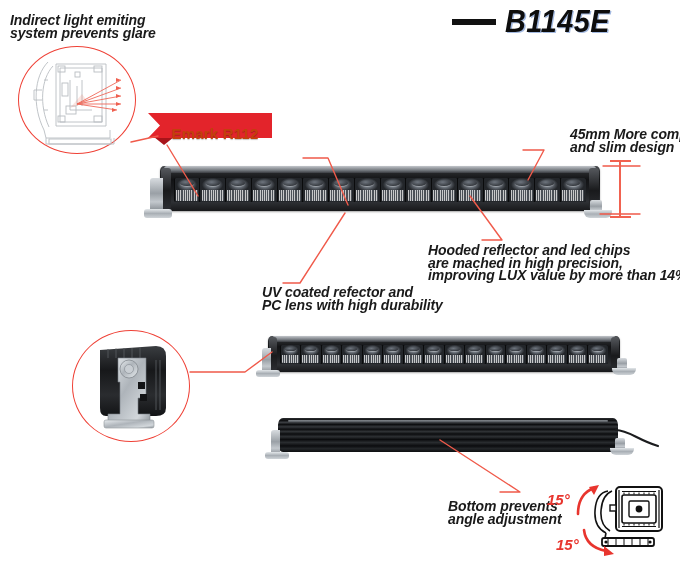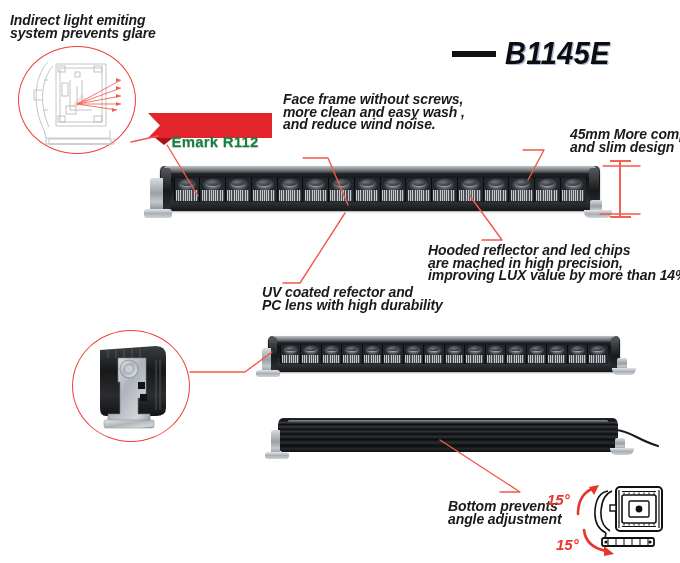--- a/index.html
+++ b/index.html
@@ -22,21 +22,21 @@
     font-style:italic;
     font-weight:bold;
     font-size:14px;
     line-height:12.5px;
     color:#1a1a1a;
     white-space:pre;
     letter-spacing:-0.1px;
   }
 
   
-  #title-wrap{position:absolute;left:452px;top:6px;display:flex;align-items:center;gap:9px;margin-top:32px;}
+  #title-wrap{position:absolute;left:452px;top:6px;display:flex;align-items:center;gap:9px;}
   #title-dash{width:44px;height:6px;background:#111;}
   #title-text{
     font-family:"Liberation Sans", sans-serif;
     font-weight:bold;font-style:italic;
     font-size:31px;line-height:31px;color:#0d0d0d;
     letter-spacing:0.5px;
     text-shadow:1.5px 1px 0 rgba(90,130,200,.55);
     transform:scaleX(.93);
     transform-origin:left center;
   }
@@ -49,23 +49,23 @@
     position:absolute;left:0;top:0;width:124px;height:25px;
     background:#e3242b;
     clip-path:polygon(0 0,124px 0,124px 25px,0 25px,12px 12.5px);
   }
   #emark .tail{
     position:absolute;left:6px;top:24px;width:20px;height:8px;
     background:#a8141a;
     clip-path:polygon(0 0,20px 0,10px 8px);
   }
   #emark .lbl{
-    position:absolute;left:0;top:16px;width:124px;height:25px;
+    position:absolute;left:0;top:8px;width:124px;height:25px;
     display:flex;align-items:center;justify-content:center;
-    color:#15803d;font-weight:bold;font-size:15px;
+    color:#c2410c;font-weight:bold;font-size:15px;
     font-family:"Liberation Sans", sans-serif;
     letter-spacing:.2px;padding-left:10px;box-sizing:border-box;
     text-shadow:0 1px 1px rgba(0,0,0,.25);
   }
 
   
   #lines{position:absolute;left:0;top:0;width:680px;height:563px;pointer-events:none;}
 
   
   .ang{
@@ -163,23 +163,20 @@
 
 <div id="stage">
 
   <div id="title-wrap">
     <div id="title-dash"></div>
     <div id="title-text">B1145E</div>
   </div>
 
   <div class="note" style="left:10px;top:14px;">Indirect light emiting
 system prevents glare</div>
-  <div class="note" style="left:283px;top:93px;">Face frame without screws,
-more clean and easy wash ,
-and reduce wind noise.</div>
   <div class="note" style="left:570px;top:128px;">45mm More compact
 and slim design</div>
   <div class="note" style="left:428px;top:244px;">Hooded reflector and led chips
 are mached in high precision,
 improving LUX value by more than 14%</div>
   <div class="note" style="left:262px;top:286px;">UV coated refector and
 PC lens with high durability</div>
   <div class="note" style="left:448px;top:500px;">Bottom prevents
 angle adjustment</div>
 

